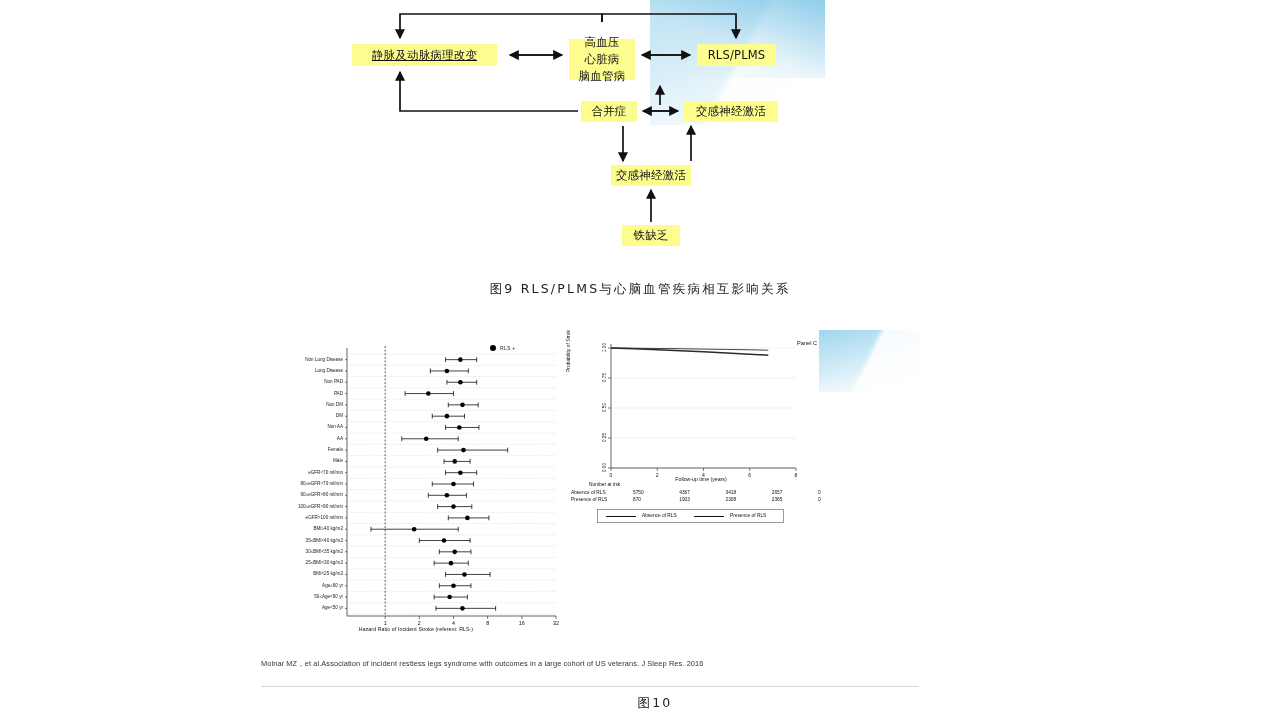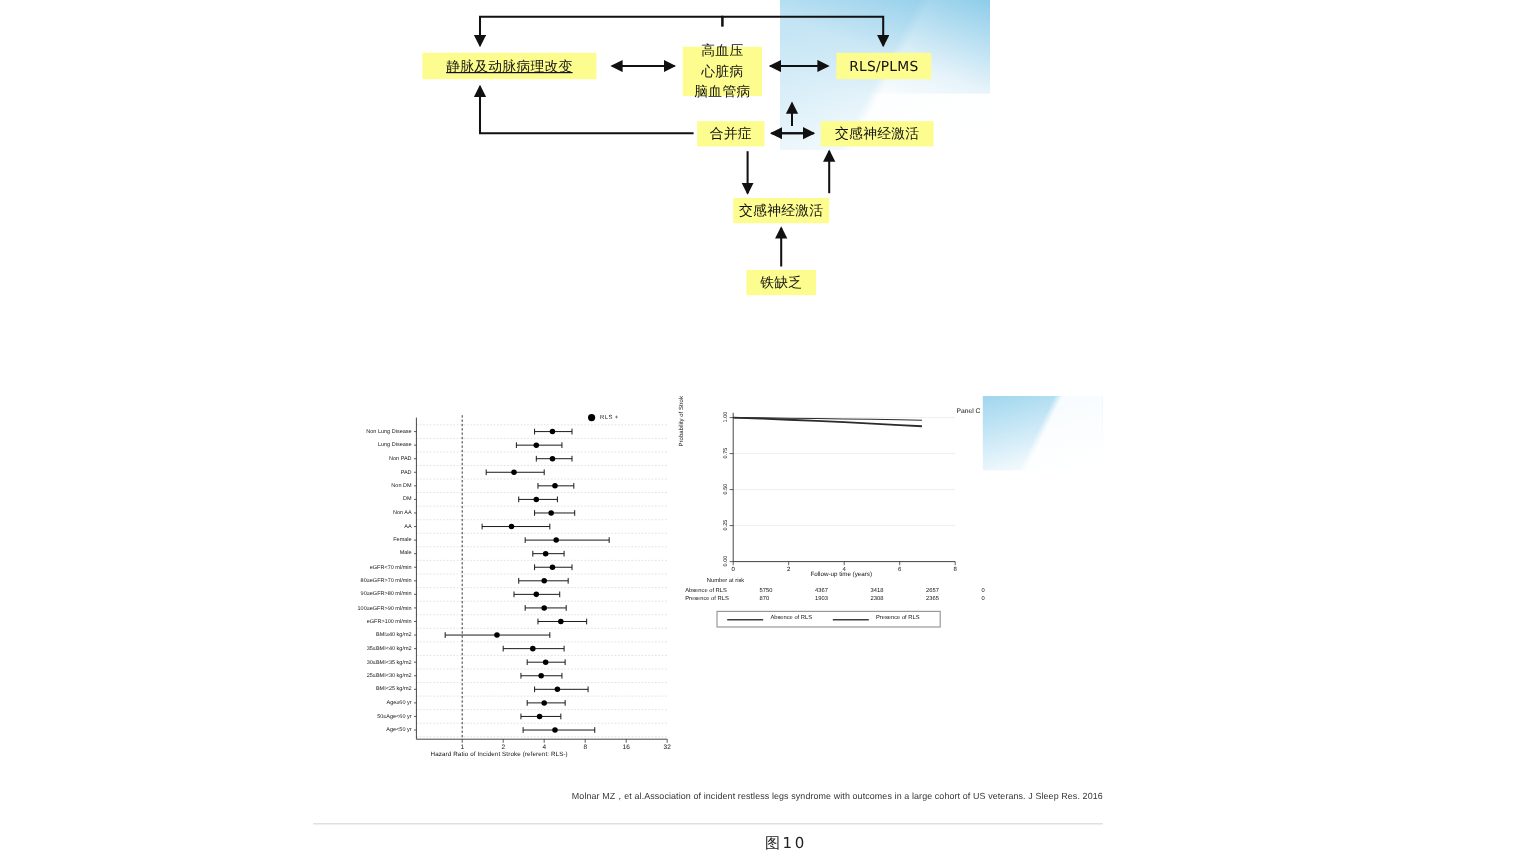--- a/index.html
+++ b/index.html
@@ -110,21 +110,21 @@
 
   
   #cn-body{
     position:absolute;left:310px;top:196px;width:252px;
     font-size:14.2px;line-height:21px;color:#141414;letter-spacing:.1px;
     font-family:"DejaVu Sans","Liberation Sans",sans-serif;
   }
 
   
   #citation{
-    position:absolute;left:0px;top:329px;width:658px;text-align:right;
+    position:absolute;left:0px;top:329px;width:658px;text-align:left;
     font-size:7.4px;color:#333;letter-spacing:.1px;
   }
   #rule{
     position:absolute;left:261px;top:686px;width:658px;height:1px;background:#d7d7d7;
   }
   #fig10-caption{
     position:absolute;left:15px;top:695px;width:1280px;text-align:center;
     font-size:12.5px;color:#222;letter-spacing:2.2px;
     font-family:"DejaVu Sans","Liberation Sans",sans-serif;
   }
@@ -176,20 +176,21 @@
 心脏病
 脑血管病</div>
       <div class="node" id="n-rls">RLS/PLMS</div>
       <div class="node" id="n-comor">合并症</div>
       <div class="node" id="n-symp">交感神经激活</div>
       <div class="node" id="n-dopa">交感神经激活</div>
       <div class="node" id="n-iron">铁缺乏</div>
     </div>
   </div>
 
+  <div id="fig9-caption">图9 RLS/PLMS与心脑血管疾病相互影响关系</div>
 
   <div id="fig10-img">
     <div class="blue-deco"></div>
 
     <div id="forest">
       <div class="legend-dot"></div>
       <div class="legend-txt">RLS +</div>
       <svg id="forest-svg" width="290" height="300">
           <line x1="76" x2="285" y1="18.0" y2="18.0" stroke="#cfcfcf" stroke-width="0.5" stroke-dasharray="1.4,1.4"></line>
           <line x1="76" x2="285" y1="29.3" y2="29.3" stroke="#cfcfcf" stroke-width="0.5" stroke-dasharray="1.4,1.4"></line>

